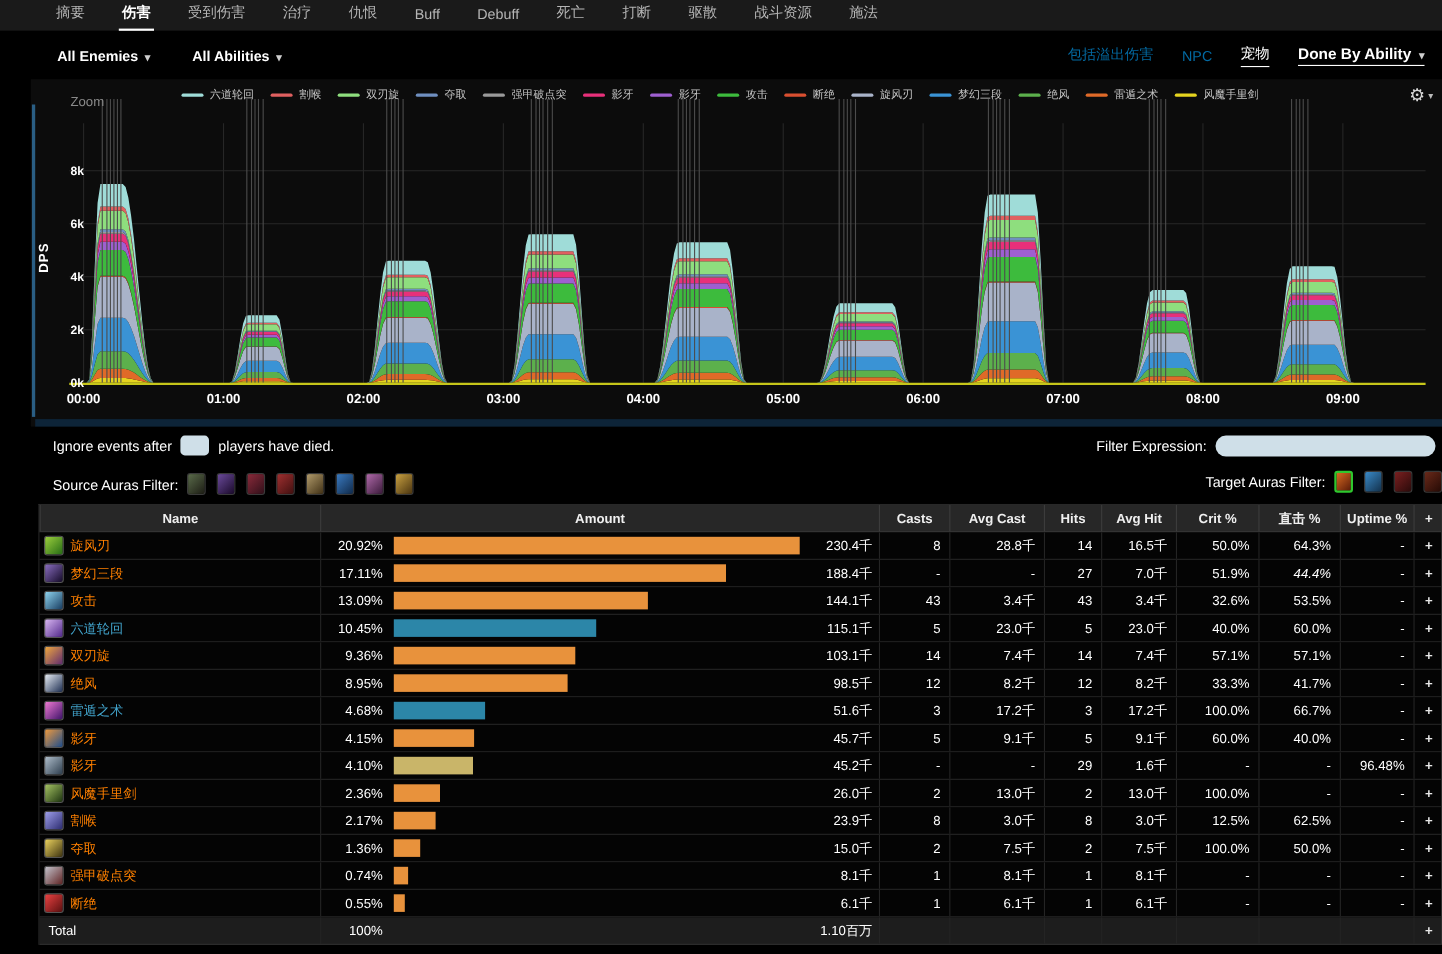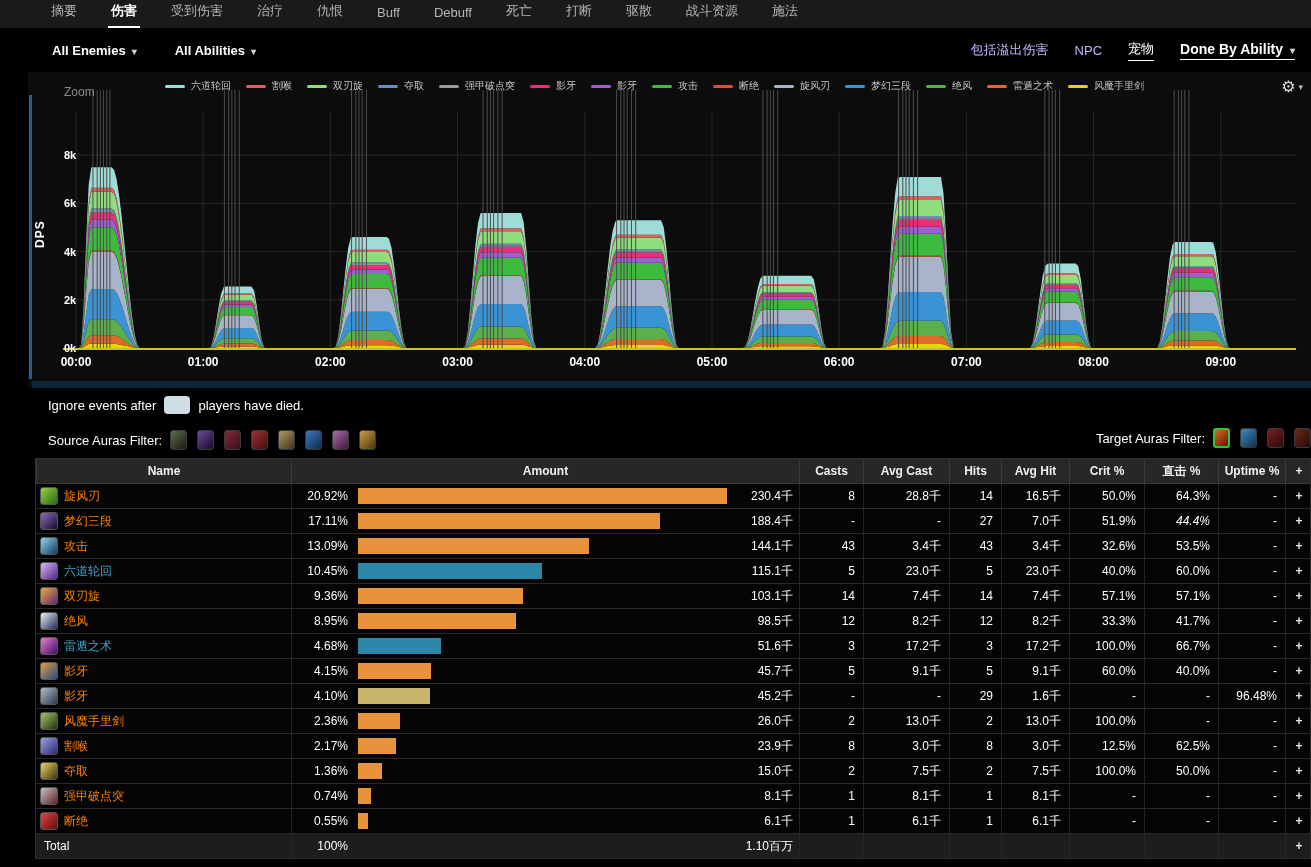--- a/index.html
+++ b/index.html
@@ -8,21 +8,21 @@
   
   .nav{height:28px;background:#1a1a1a;display:flex;align-items:flex-end;padding-left:48px;gap:28px}
   .nav-tab{font-size:13px;color:#b5b5b5;padding:5px 3px 6px;cursor:pointer;border-bottom:2px solid transparent}
   .nav-tab.active{color:#fff;font-weight:bold;border-bottom:2px solid #fff}
   
   .toolbar{height:44px;display:flex;align-items:center;justify-content:space-between;padding:0 16px 0 52px;background:#000}
   .tleft{display:flex;gap:38px}
   .dd{font-size:13px;font-weight:bold;color:#fff;cursor:pointer}
   .dd::after{content:"▾";color:#cfcfcf;font-size:10px;margin-left:6px}
   .tright{display:flex;align-items:center;gap:26px;font-size:13px}
-  .dim{color:#c4b5fd;cursor:pointer}
+  .dim{color:#0369a1;cursor:pointer}
   .uline{color:#fff;border-bottom:1px solid #fff;padding-bottom:2px;cursor:pointer}
   .dd-big{font-size:14px;font-weight:bold;color:#fff;border-bottom:1px solid #fff;padding-bottom:2px;cursor:pointer}
   .dd-big::after{content:"▾";color:#cfcfcf;font-size:10px;margin-left:7px}
   
   .chartbox{position:relative;margin-left:28px;width:1283px;height:316px;background:#0c0c0c}
   .chartbox .lstrip{position:absolute;left:1px;top:23px;bottom:9px;width:3px;background:#2a5e84}
   .chartbox .bstrip{position:absolute;left:4px;right:0;bottom:0;height:7px;background:#0d2438}
   .legend{position:absolute;top:7px;left:30px;right:60px;display:flex;justify-content:center;flex-wrap:nowrap;gap:15px}
   .litem{display:flex;align-items:center;gap:6px;font-size:10px;color:#c6c6c6;white-space:nowrap;cursor:pointer}
   .lswatch{width:20px;height:3px;border-radius:2px;flex:none}
@@ -250,20 +250,24 @@
     </svg>
   <div class="bstrip"></div>
 </div>
 
 <div class="filters">
   <div class="frow1">
     <span>Ignore events after</span>
     <input class="inp-small" value="" style="">
     <span>players have died.</span>
   </div>
+  <div class="fexpr">
+    <span>Filter Expression:</span>
+    <input class="inp-big" value="" style="">
+  </div>
   <div class="frow2">
     <span>Source Auras Filter:</span>
     <div class="aurarow" id="srcAuras">
         <span class="aicon" style="background: linear-gradient(135deg, rgb(90, 107, 74), rgb(28, 28, 20));"></span>
         <span class="aicon" style="background: linear-gradient(135deg, rgb(106, 74, 154), rgb(26, 10, 42));"></span>
         <span class="aicon" style="background: linear-gradient(135deg, rgb(138, 42, 58), rgb(48, 16, 26));"></span>
         <span class="aicon" style="background: linear-gradient(135deg, rgb(160, 48, 48), rgb(64, 16, 16));"></span>
         <span class="aicon" style="background: linear-gradient(135deg, rgb(176, 154, 106), rgb(64, 48, 21));"></span>
         <span class="aicon" style="background: linear-gradient(135deg, rgb(58, 122, 192), rgb(16, 42, 74));"></span>
         <span class="aicon" style="background: linear-gradient(135deg, rgb(176, 106, 170), rgb(58, 26, 58));"></span>

